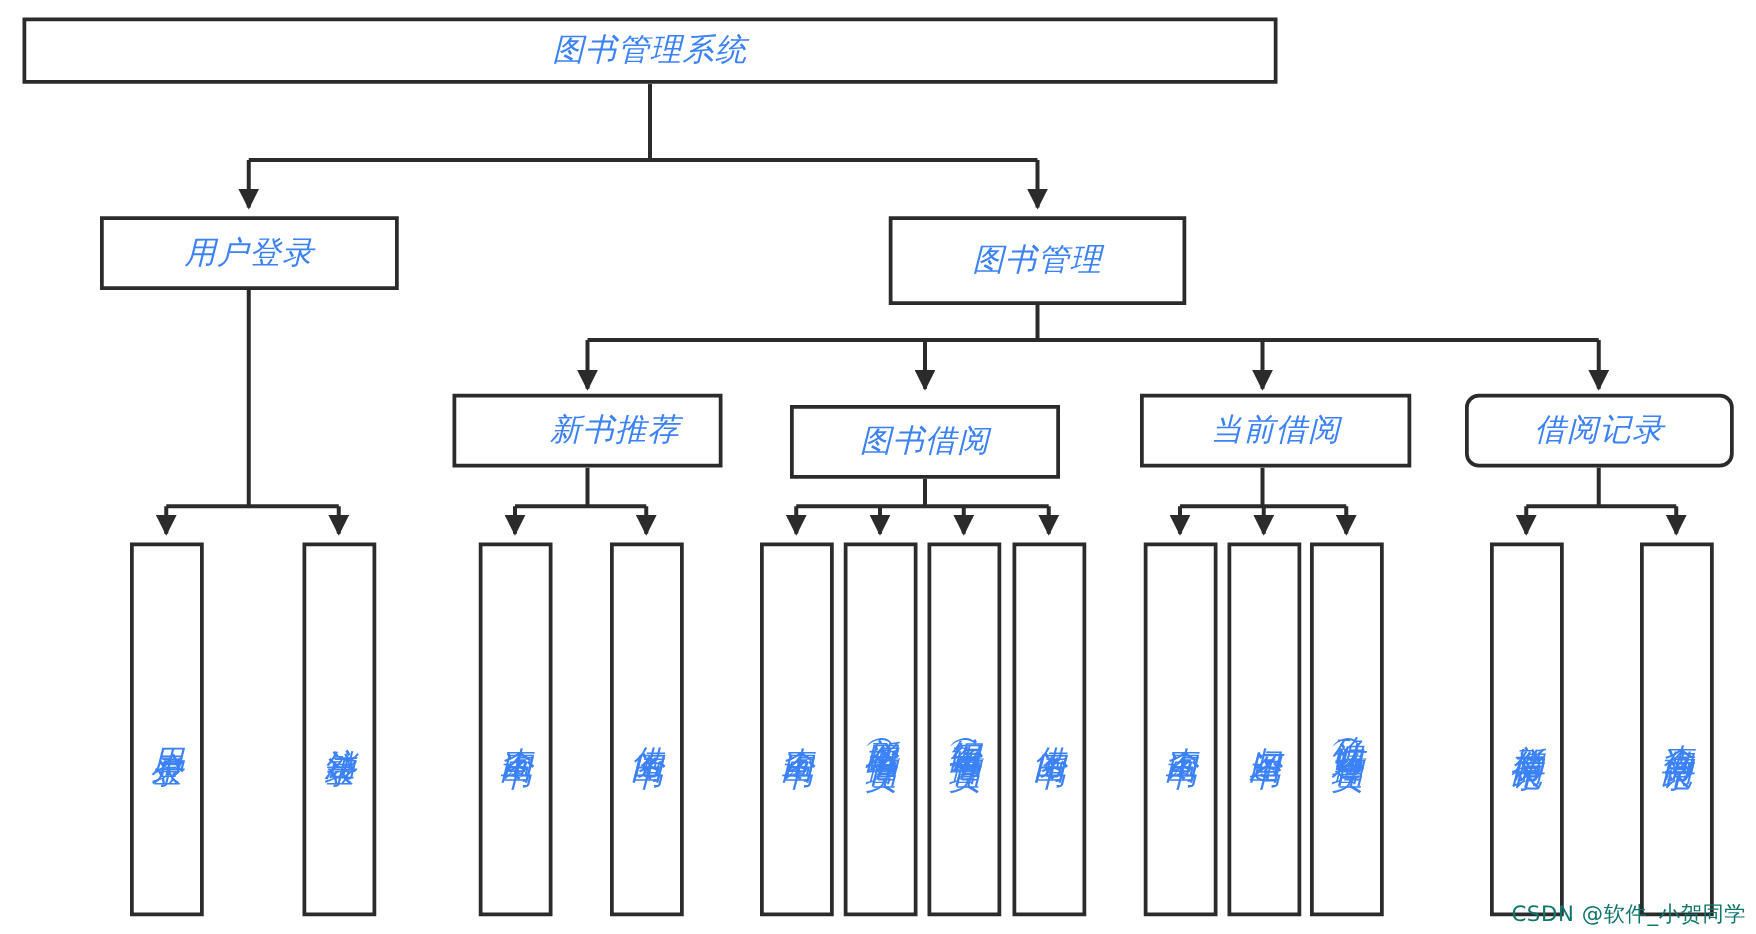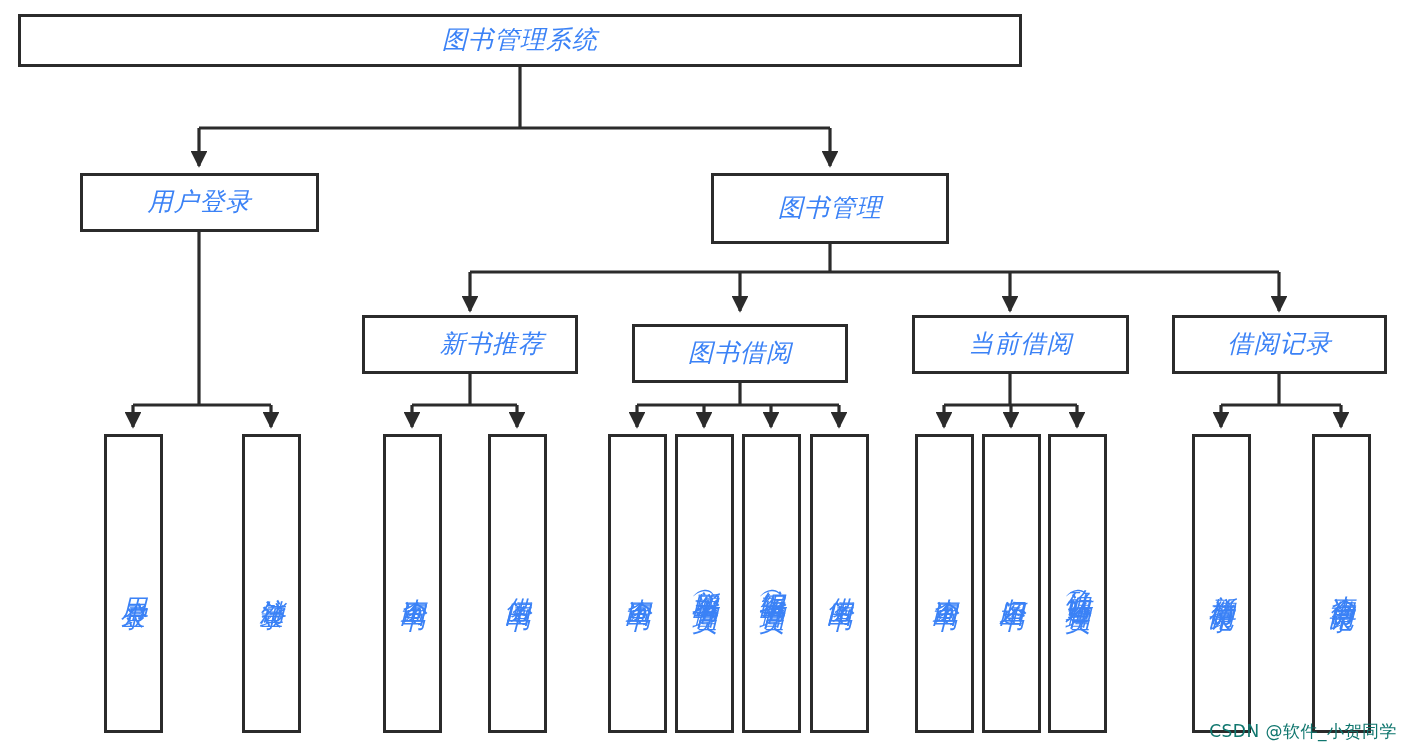--- a/index.html
+++ b/index.html
@@ -145,21 +145,21 @@
 
   <div class="node horizontal" style="left:362px; top:315px; width:216px; height:59px;padding-left:44px;">
     <span class="node-label">新书推荐</span>
   </div>
   <div class="node horizontal" style="left:632px; top:324px; width:216px; height:59px;">
     <span class="node-label">图书借阅</span>
   </div>
   <div class="node horizontal" style="left:902px; top:315px; width:217px; height:59px;margin-left:10px;">
     <span class="node-label">当前借阅</span>
   </div>
-  <div class="node horizontal" style="left:1172px; top:315px; width:215px; height:59px;">
+  <div class="node horizontal" style="left:1172px; top:315px; width:215px; height:59px;border-radius:11px;">
     <span class="node-label">借阅记录</span>
   </div>
 
   <div class="node vertical" style="left:104px; top:434px; width:59px; height:299px;">
     <span class="node-label">用户登录</span>
   </div>
   <div class="node vertical" style="left:242px; top:434px; width:59px; height:299px;">
     <span class="node-label">注销登录</span>
   </div>
 

